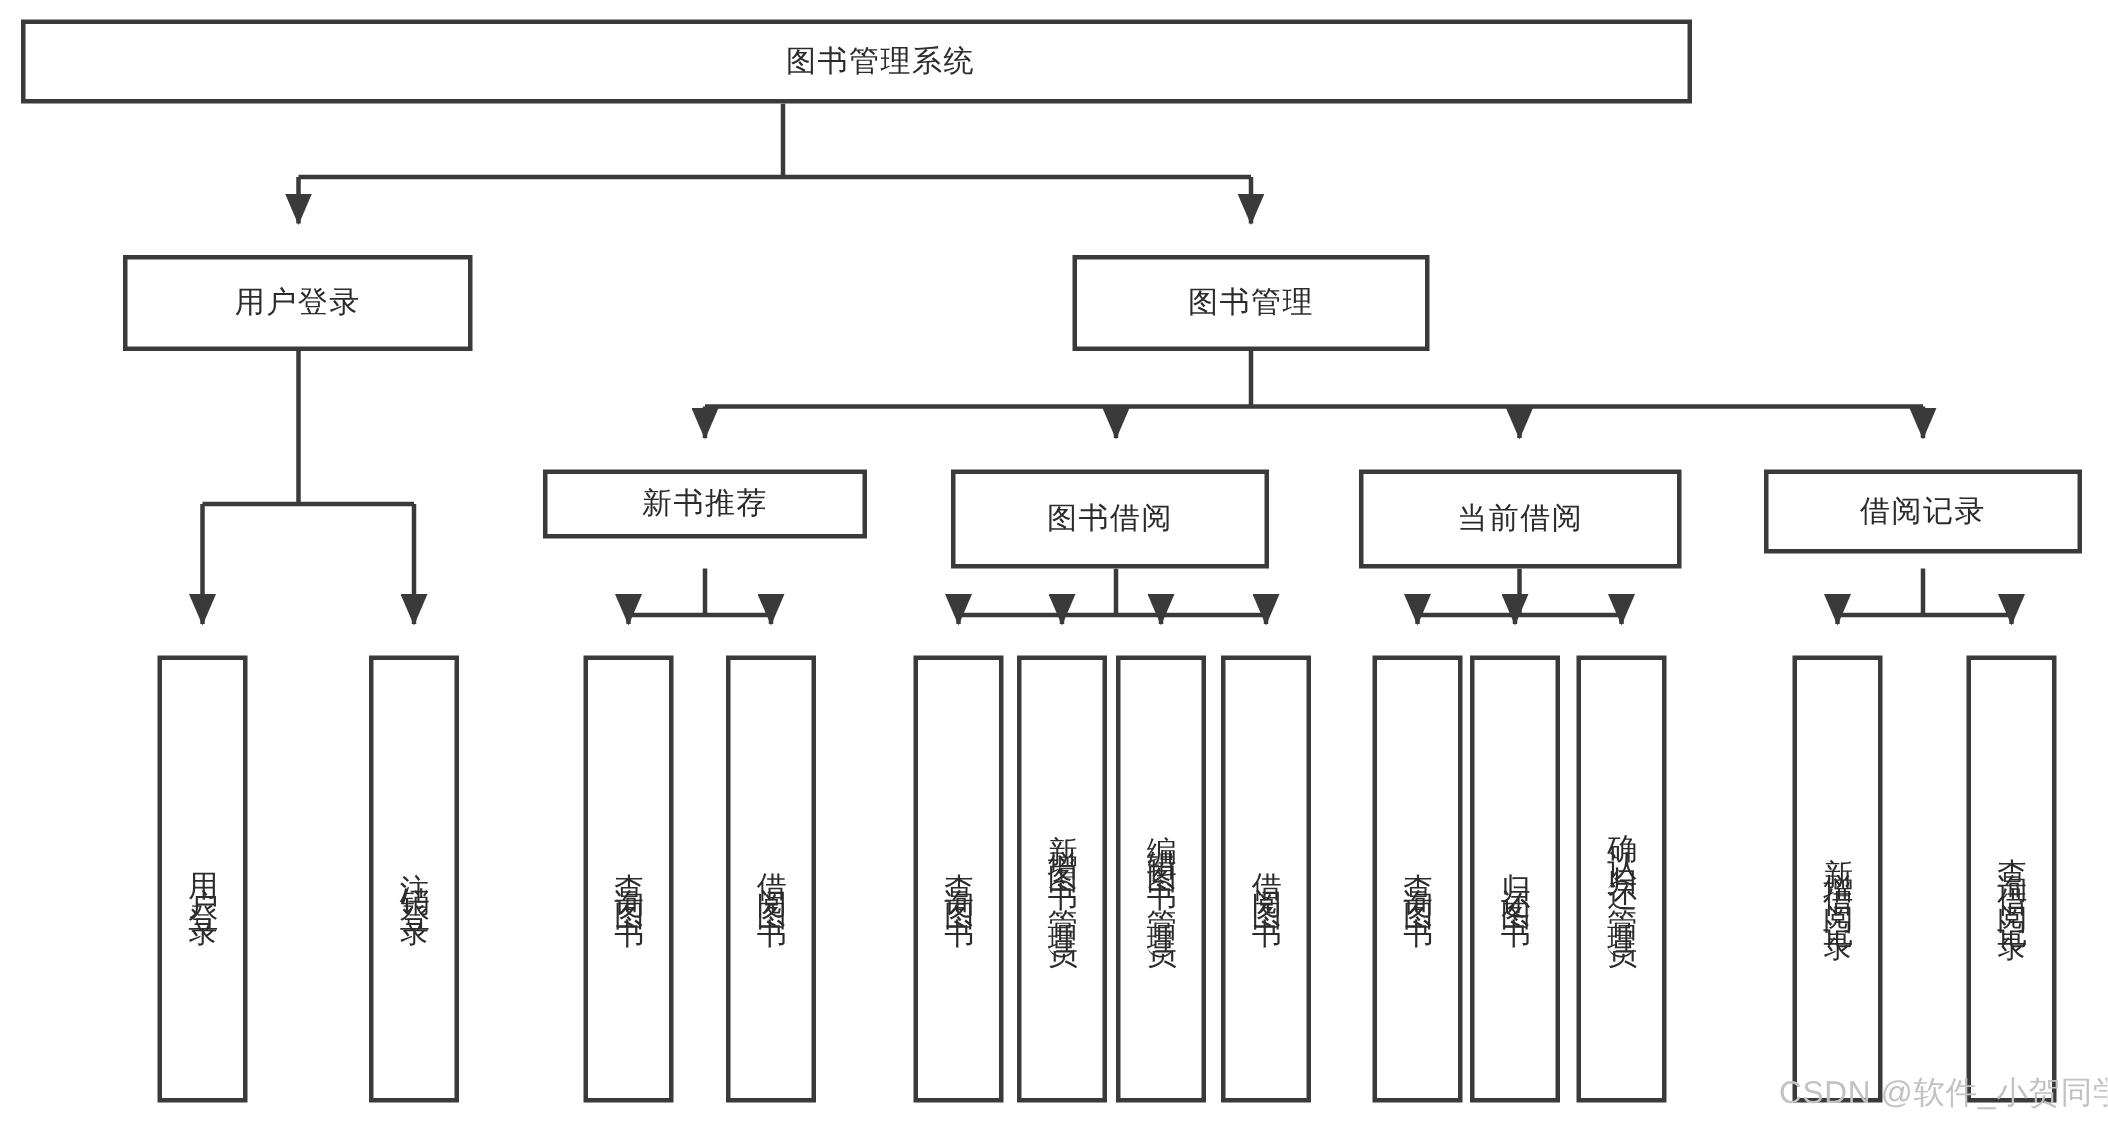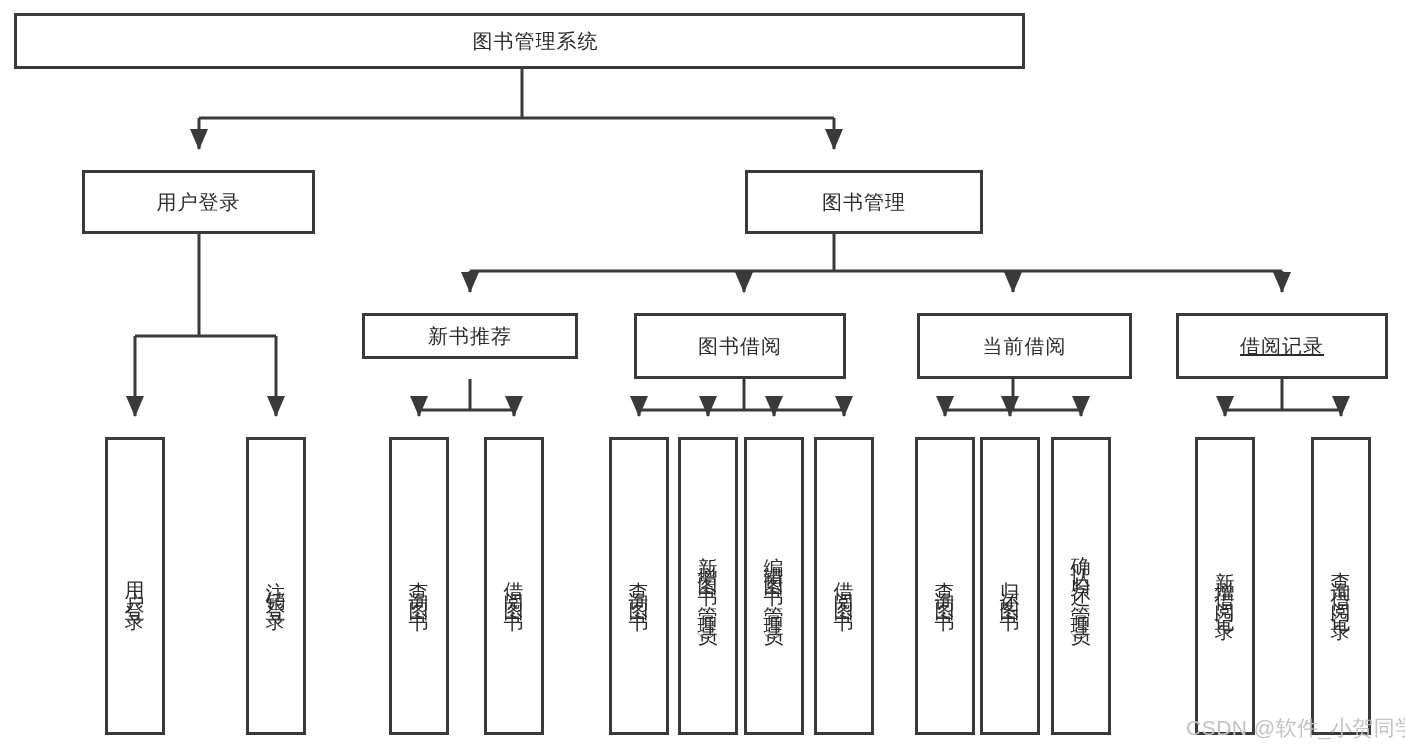--- a/index.html
+++ b/index.html
@@ -72,29 +72,29 @@
       <path d="M774 410 V416" marker-end="url(#arw)"></path>
       <path d="M844 410 V416" marker-end="url(#arw)"></path>
       <path d="M945 410 V416" marker-end="url(#arw)"></path>
       <path d="M1010 410 V416" marker-end="url(#arw)"></path>
       <path d="M1081 410 V416" marker-end="url(#arw)"></path>
       <path d="M1225 410 V416" marker-end="url(#arw)"></path>
       <path d="M1341 410 V416" marker-end="url(#arw)"></path>
     </g>
   </svg>
 
-  <div class="node h" style="left:14px;top:13px;width:1011px;height:56px;padding-left:32px;">图书管理系统</div>
+  <div class="node h" style="left:14px;top:13px;width:1114px;height:56px;padding-left:32px;">图书管理系统</div>
 
   <div class="node h" style="left:82px;top:170px;width:233px;height:64px;">用户登录</div>
-  <div class="node h" style="left:745px;top:170px;width:238px;height:64px;">图书管理</div>
+  <div class="node h" style="left:715px;top:170px;width:238px;height:64px;">图书管理</div>
 
   <div class="node h" style="left:362px;top:313px;width:216px;height:46px;">新书推荐</div>
   <div class="node h" style="left:634px;top:313px;width:212px;height:66px;">图书借阅</div>
-  <div class="node h" style="left:906px;top:313px;width:215px;height:66px;margin-left:11px;">当前借阅</div>
-  <div class="node h" style="left:1176px;top:313px;width:212px;height:66px;text-decoration:underline;">借阅记录</div>
+  <div class="node h" style="left:906px;top:313px;width:215px;height:66px;">当前借阅</div>
+  <div class="node h" style="left:1176px;top:313px;width:212px;height:56px;">借阅记录</div>
 
   <div class="node v" style="left:105px;top:437px;width:60px;height:298px;">用户登录</div>
   <div class="node v" style="left:246px;top:437px;width:60px;height:298px;">注销登录</div>
 
   <div class="node v" style="left:389px;top:437px;width:60px;height:298px;">查询图书</div>
   <div class="node v" style="left:484px;top:437px;width:60px;height:298px;">借阅图书</div>
 
   <div class="node v" style="left:609px;top:437px;width:60px;height:298px;">查询图书</div>
   <div class="node v" style="left:678px;top:437px;width:60px;height:298px;">新增图书（管理员）</div>
   <div class="node v" style="left:744px;top:437px;width:60px;height:298px;">编辑图书（管理员）</div>

